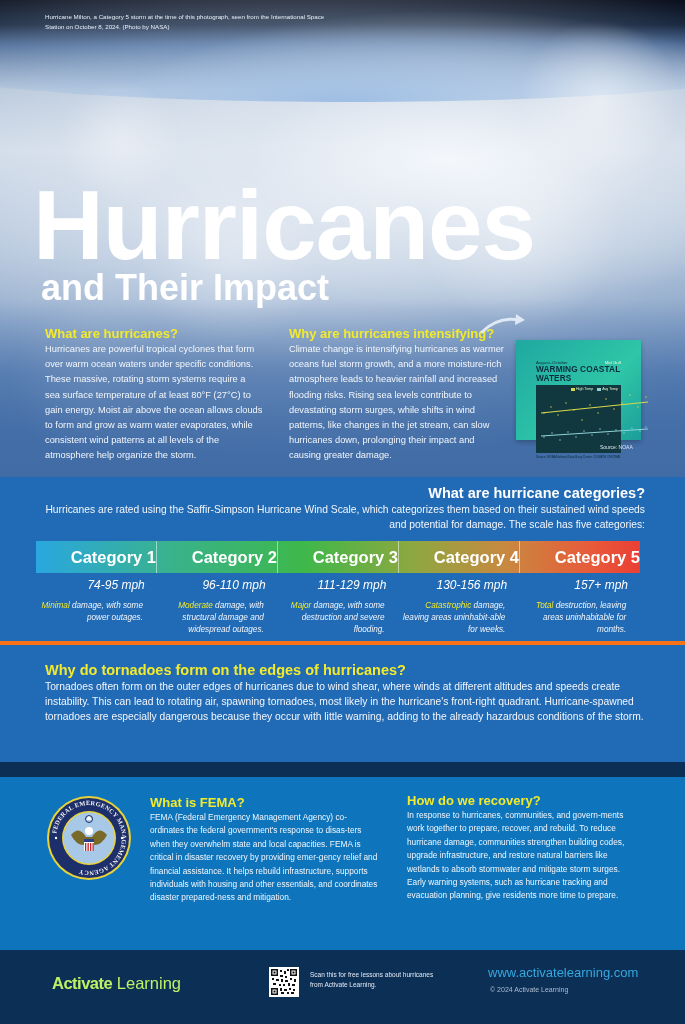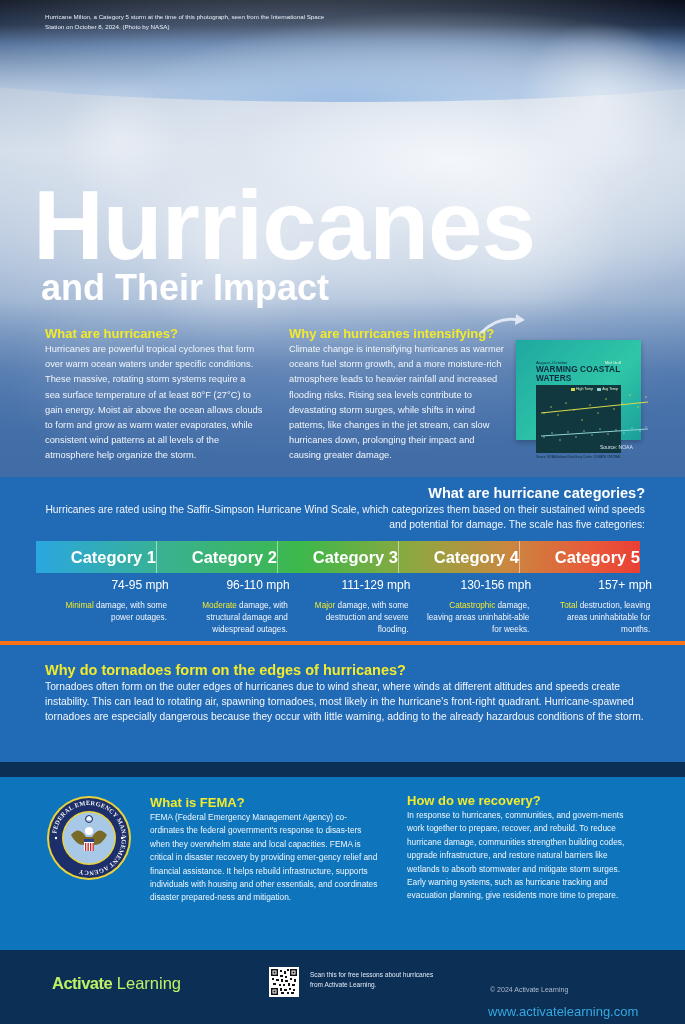--- a/index.html
+++ b/index.html
@@ -54,21 +54,21 @@
   
   .cats { position: absolute; left: 0; top: 477px; width: 685px; height: 179px; background: #216ab5; text-align: right; }
   .cats .head { position: absolute; left: 45px; top: 7px; }
   .cats .head h2 { font-size: 14.5px; font-weight: bold; line-height: 18px; color: #fff; }
   .cats .head p { font-size: 10.3px; line-height: 15px; width: 600px; color: #f2f6fb; }
   .scale-bar { position: absolute; left: 36px; top: 64px; width: 604px; height: 32px;
     background: linear-gradient(90deg, #2aa7e0 0%, #39b28e 22%, #3db84b 44%, #8ca840 62%, #c98840 78%, #e85a3a 92%, #ea3f35 100%);
     display: flex; }
   .scale-cell { flex: 1; border-right: 1px solid rgba(255,255,255,0.5); padding-left: 11px; font-size: 16.5px; font-weight: bold; line-height: 32px; color: #fff; }
   .scale-cell:last-child { border-right: none; }
-  .cat-cols { position: absolute; left: 48px; top: 98px; width: 604px; display: flex; }
+  .cat-cols { position: absolute; left: 24px; top: 98px; width: 604px; display: flex; font-style: italic; }
   .cat-col { flex: 1; padding-left: 11px; }
   .cat-col .mph { font-size: 12px; line-height: 20px; color: #fff; }
   .cat-col .desc { font-size: 8.2px; line-height: 11.8px; margin-top: 5px; color: #f2f6fb; width: 108px; }
 
   
   .torn { position: absolute; left: 0; top: 641px; width: 685px; height: 121px; background: #216ab5; border-top: 4px solid #f97316; }
   .torn .inner { position: absolute; left: 45px; top: 16px; width: 610px; }
   .torn h2 { font-size: 14.5px; font-weight: bold; line-height: 18px; }
   .torn p { font-size: 10.3px; line-height: 15.2px; color: #f2f6fb; }
 
@@ -80,21 +80,21 @@
   .fema h2 { font-size: 13px; font-weight: bold; line-height: 16px; }
   .fema p { font-size: 8.3px; line-height: 13.4px; color: #f2f6fb; }
 
   
   .footer { position: absolute; left: 0; top: 950px; width: 685px; height: 74px; background: #0c2f56; }
   .logo { position: absolute; left: 52px; top: 23px; font-size: 16.5px; color: #bef264; line-height: 20px; }
   .logo b { font-weight: bold; letter-spacing: -0.5px; }
   .logo .lt { font-weight: normal; }
   .qr { position: absolute; left: 269px; top: 17px; width: 30px; height: 30px; background: #fff; padding: 2px; }
   .scan { position: absolute; left: 310px; top: 20px; width: 130px; font-size: 6.5px; line-height: 9.5px; color: #e3ebf5; }
-  .url { position: absolute; left: 488px; top: 15px; font-size: 13px; line-height: 16px; color: #35a8e0; margin-top: 39px; }
+  .url { position: absolute; left: 488px; top: 15px; font-size: 13px; line-height: 16px; color: #35a8e0; }
   .copy { position: absolute; left: 490px; top: 36px; font-size: 7px; color: #aebcd0; }
 </style>
 </head>
 <body>
 
 <section class="hero">
   <div class="horizon"></div>
   <div class="clouds"></div>
   <div class="shade"></div>
 

